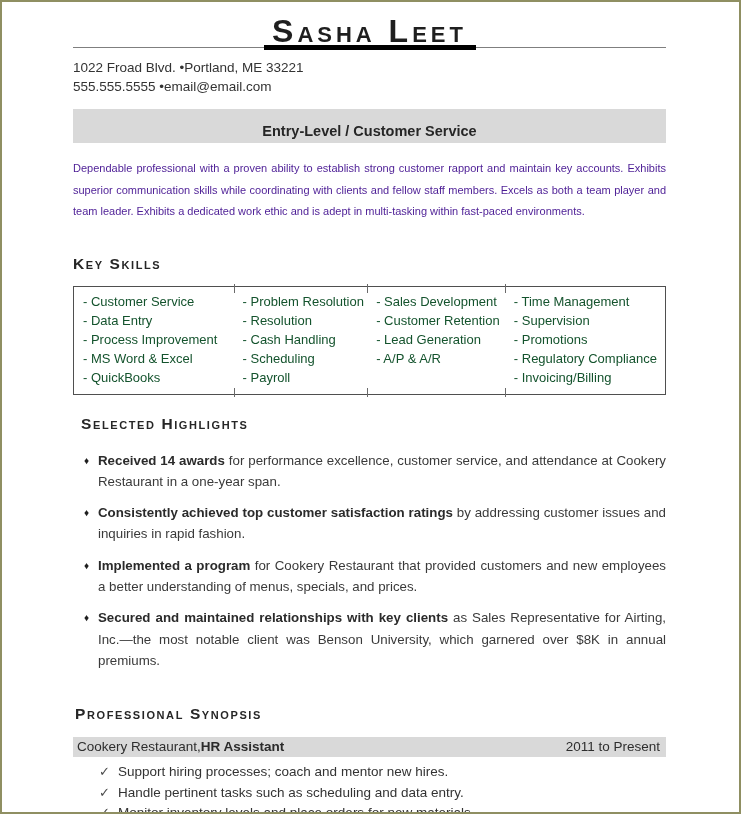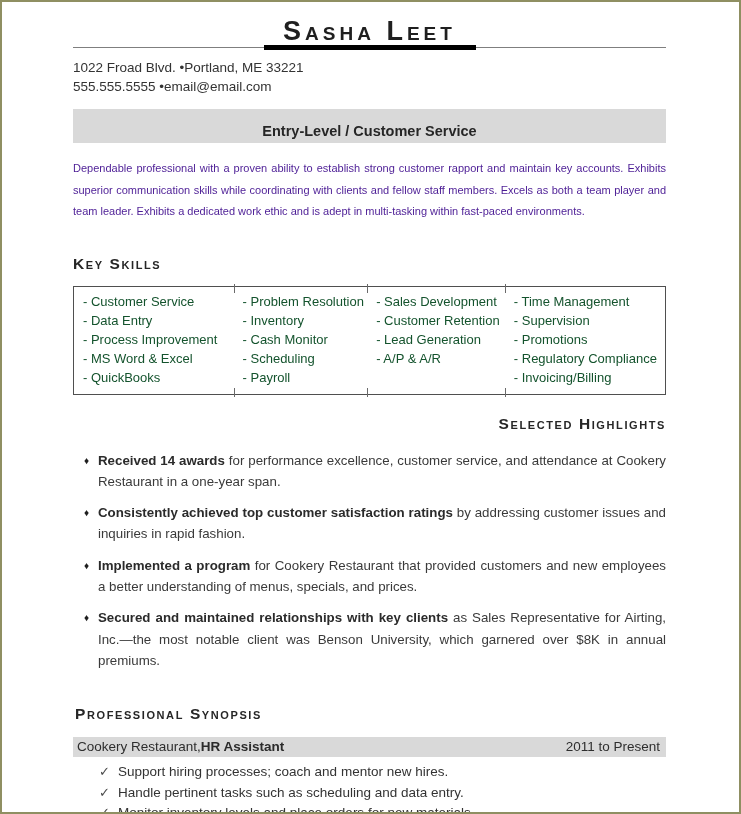--- a/index.html
+++ b/index.html
@@ -12,21 +12,21 @@
     padding:14px 73px 0 71px;
     overflow:hidden;
     background:#ffffff;
   }
 
   
   .person-name {
     text-align:center;
     font-variant:small-caps;
     font-weight:bold;
-    font-size:27px;
+    font-size:32px;
     letter-spacing:4px;
     color:#1f1f1f;
     line-height:30px;
   }
   .name-rule {
     position:relative;
     margin-top:1px;
     border-top:1px solid #7f7f7f;
     height:4px;
   }
@@ -70,21 +70,21 @@
   
   h2.section-heading {
     font-variant:small-caps;
     font-weight:bold;
     font-size:15.5px;
     letter-spacing:1.6px;
     color:#262626;
     line-height:18px;
   }
   .h-skills   { margin-top:32px; }
-  .h-high     { margin-top:20px; margin-left:18px;text-align:right; }
+  .h-high     { margin-top:20px; margin-left:8px; }
   .h-synopsis { margin-top:34px; margin-left:2px; }
 
   
   .skills-table {
     position:relative;
     margin-top:13px;
     border:1.5px solid #4f4f4f;
     display:flex;
     padding:5px 0 6px 0;
   }
@@ -177,22 +177,22 @@
 
     <div class="skills-col col-1">
       <div class="skill">- Customer Service</div>
       <div class="skill">- Data Entry</div>
       <div class="skill">- Process Improvement</div>
       <div class="skill">- MS Word &amp; Excel</div>
       <div class="skill">- QuickBooks</div>
     </div>
     <div class="skills-col col-2">
       <div class="skill">- Problem Resolution</div>
-      <div class="skill">- Inventory</div>
-      <div class="skill">- Cash Monitor</div>
+      <div class="skill">- Resolution</div>
+      <div class="skill">- Cash Handling</div>
       <div class="skill">- Scheduling</div>
       <div class="skill">- Payroll</div>
     </div>
     <div class="skills-col col-3">
       <div class="skill">- Sales Development</div>
       <div class="skill">- Customer Retention</div>
       <div class="skill">- Lead Generation</div>
       <div class="skill">- A/P &amp; A/R</div>
     </div>
     <div class="skills-col col-4">

